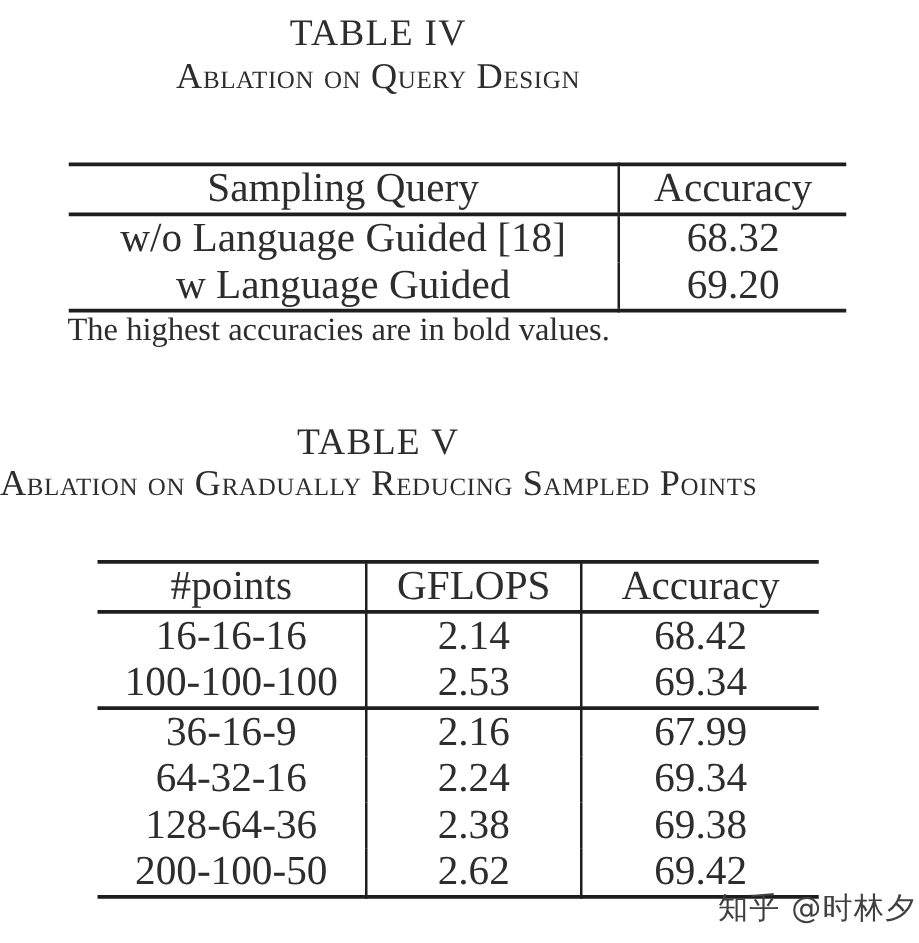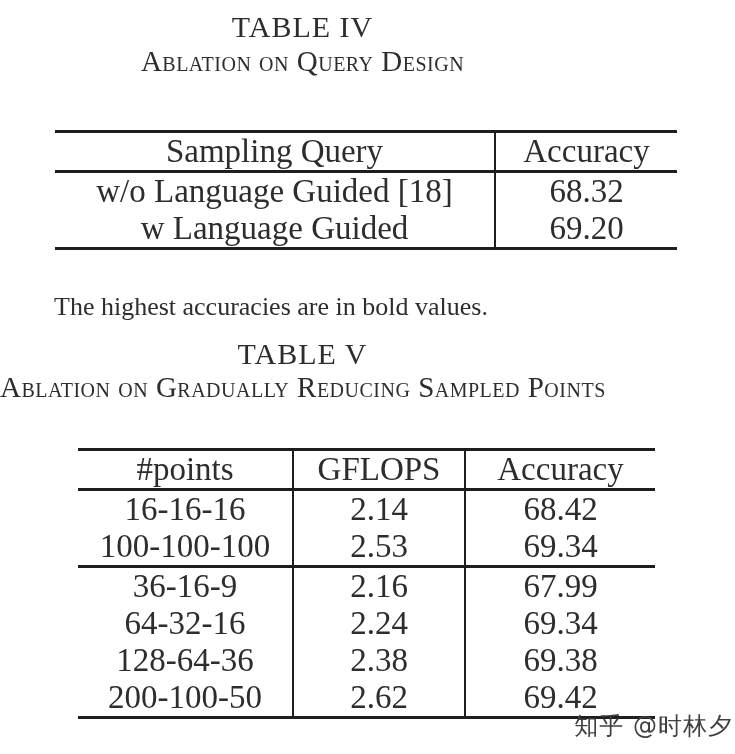--- a/index.html
+++ b/index.html
@@ -56,21 +56,20 @@
   #table5 tbody.group-top { border-bottom: 3px solid #1e1e1e; }
 
   .bold { font-weight: bold; }
 
   #footnote4 {
     position: absolute;
     left: 54px;
     top: 249px;
     font-size: 26px;
     white-space: nowrap;
-    margin-top: 43px;
   }
 
   #watermark {
     position: absolute;
     top: 710px;
     right: 2px;
     font-size: 24px;
     letter-spacing: 1px;
     color: #404040;
     font-family: "DejaVu Sans", sans-serif;

